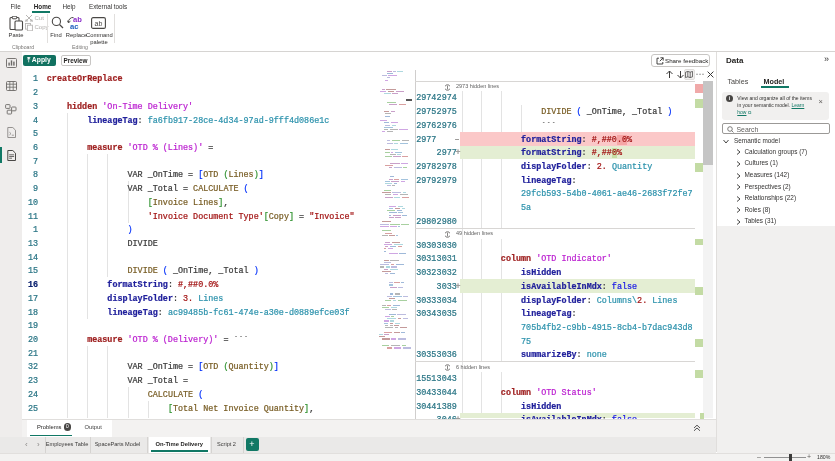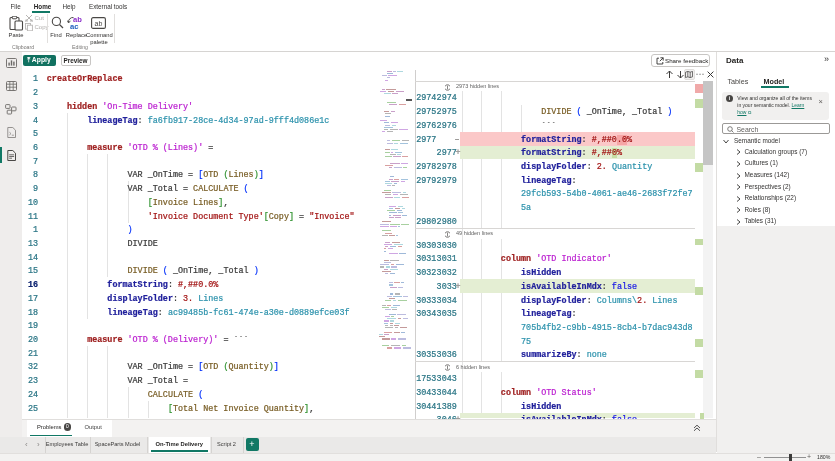--- a/index.html
+++ b/index.html
@@ -420,21 +420,21 @@
 <div class="ab mono" style="left:460.5px;top:335.74px">            <i class="tv">75</i></div>
 <div class="ab mono ln" style="left:414.4px;top:349.46px;width:22px">3035</div>
 <div class="ab mono ln" style="left:434.8px;top:349.46px;width:22px">3036</div>
 <div class="ab mono" style="left:460.5px;top:349.46px">            <i class="pn">summarizeBy</i><i class="tx">:</i> <i class="tv">none</i></div>
 <div class="ab" style="left:414.5px;top:361.48px;width:280.0px;height:1px;background:#d8d6d4"></div>
 <svg class="ab" style="left:443.5px;top:364.48px" width="7" height="7" viewBox="0 0 7 7">
 <path d="M1 2.2 L3.5 0.2 L6 2.2 M1 4.8 L3.5 6.8 L6 4.8" fill="none" stroke="#6a6866" stroke-width="0.9"></path>
 <path d="M3.5 1.4 V5.6" stroke="#6a6866" stroke-width="0.8"></path>
   </svg>
 <div class="ab" style="left:456px;top:363.58px;font-size:5.5px;color:#616161">6 hidden lines</div>
-<div class="ab mono ln" style="left:414.4px;top:373.28px;width:22px">1753</div>
+<div class="ab mono ln" style="left:414.4px;top:373.28px;width:22px">1551</div>
 <div class="ab mono ln" style="left:434.8px;top:373.28px;width:22px">3043</div>
 <div class="ab mono ln" style="left:414.4px;top:387.00px;width:22px">3043</div>
 <div class="ab mono ln" style="left:434.8px;top:387.00px;width:22px">3044</div>
 <div class="ab mono" style="left:460.5px;top:387.00px">        <i class="kw">column</i> <i class="os">'OTD Status'</i></div>
 <div class="ab mono ln" style="left:414.4px;top:400.72px;width:22px">3044</div>
 <div class="ab mono ln" style="left:434.8px;top:400.72px;width:22px">1389</div>
 <div class="ab mono" style="left:460.5px;top:400.72px">            <i class="pn">isHidden</i></div>
 <div class="ab" style="left:460px;top:412.74px;width:234.5px;height:5.76px;background:#e4eed3"></div>
 <div class="ab mono" style="left:455.5px;top:414.44px;color:#8a8886">+</div>
 <div class="ab mono ln" style="left:434.8px;top:414.44px;width:22px">3046</div>

